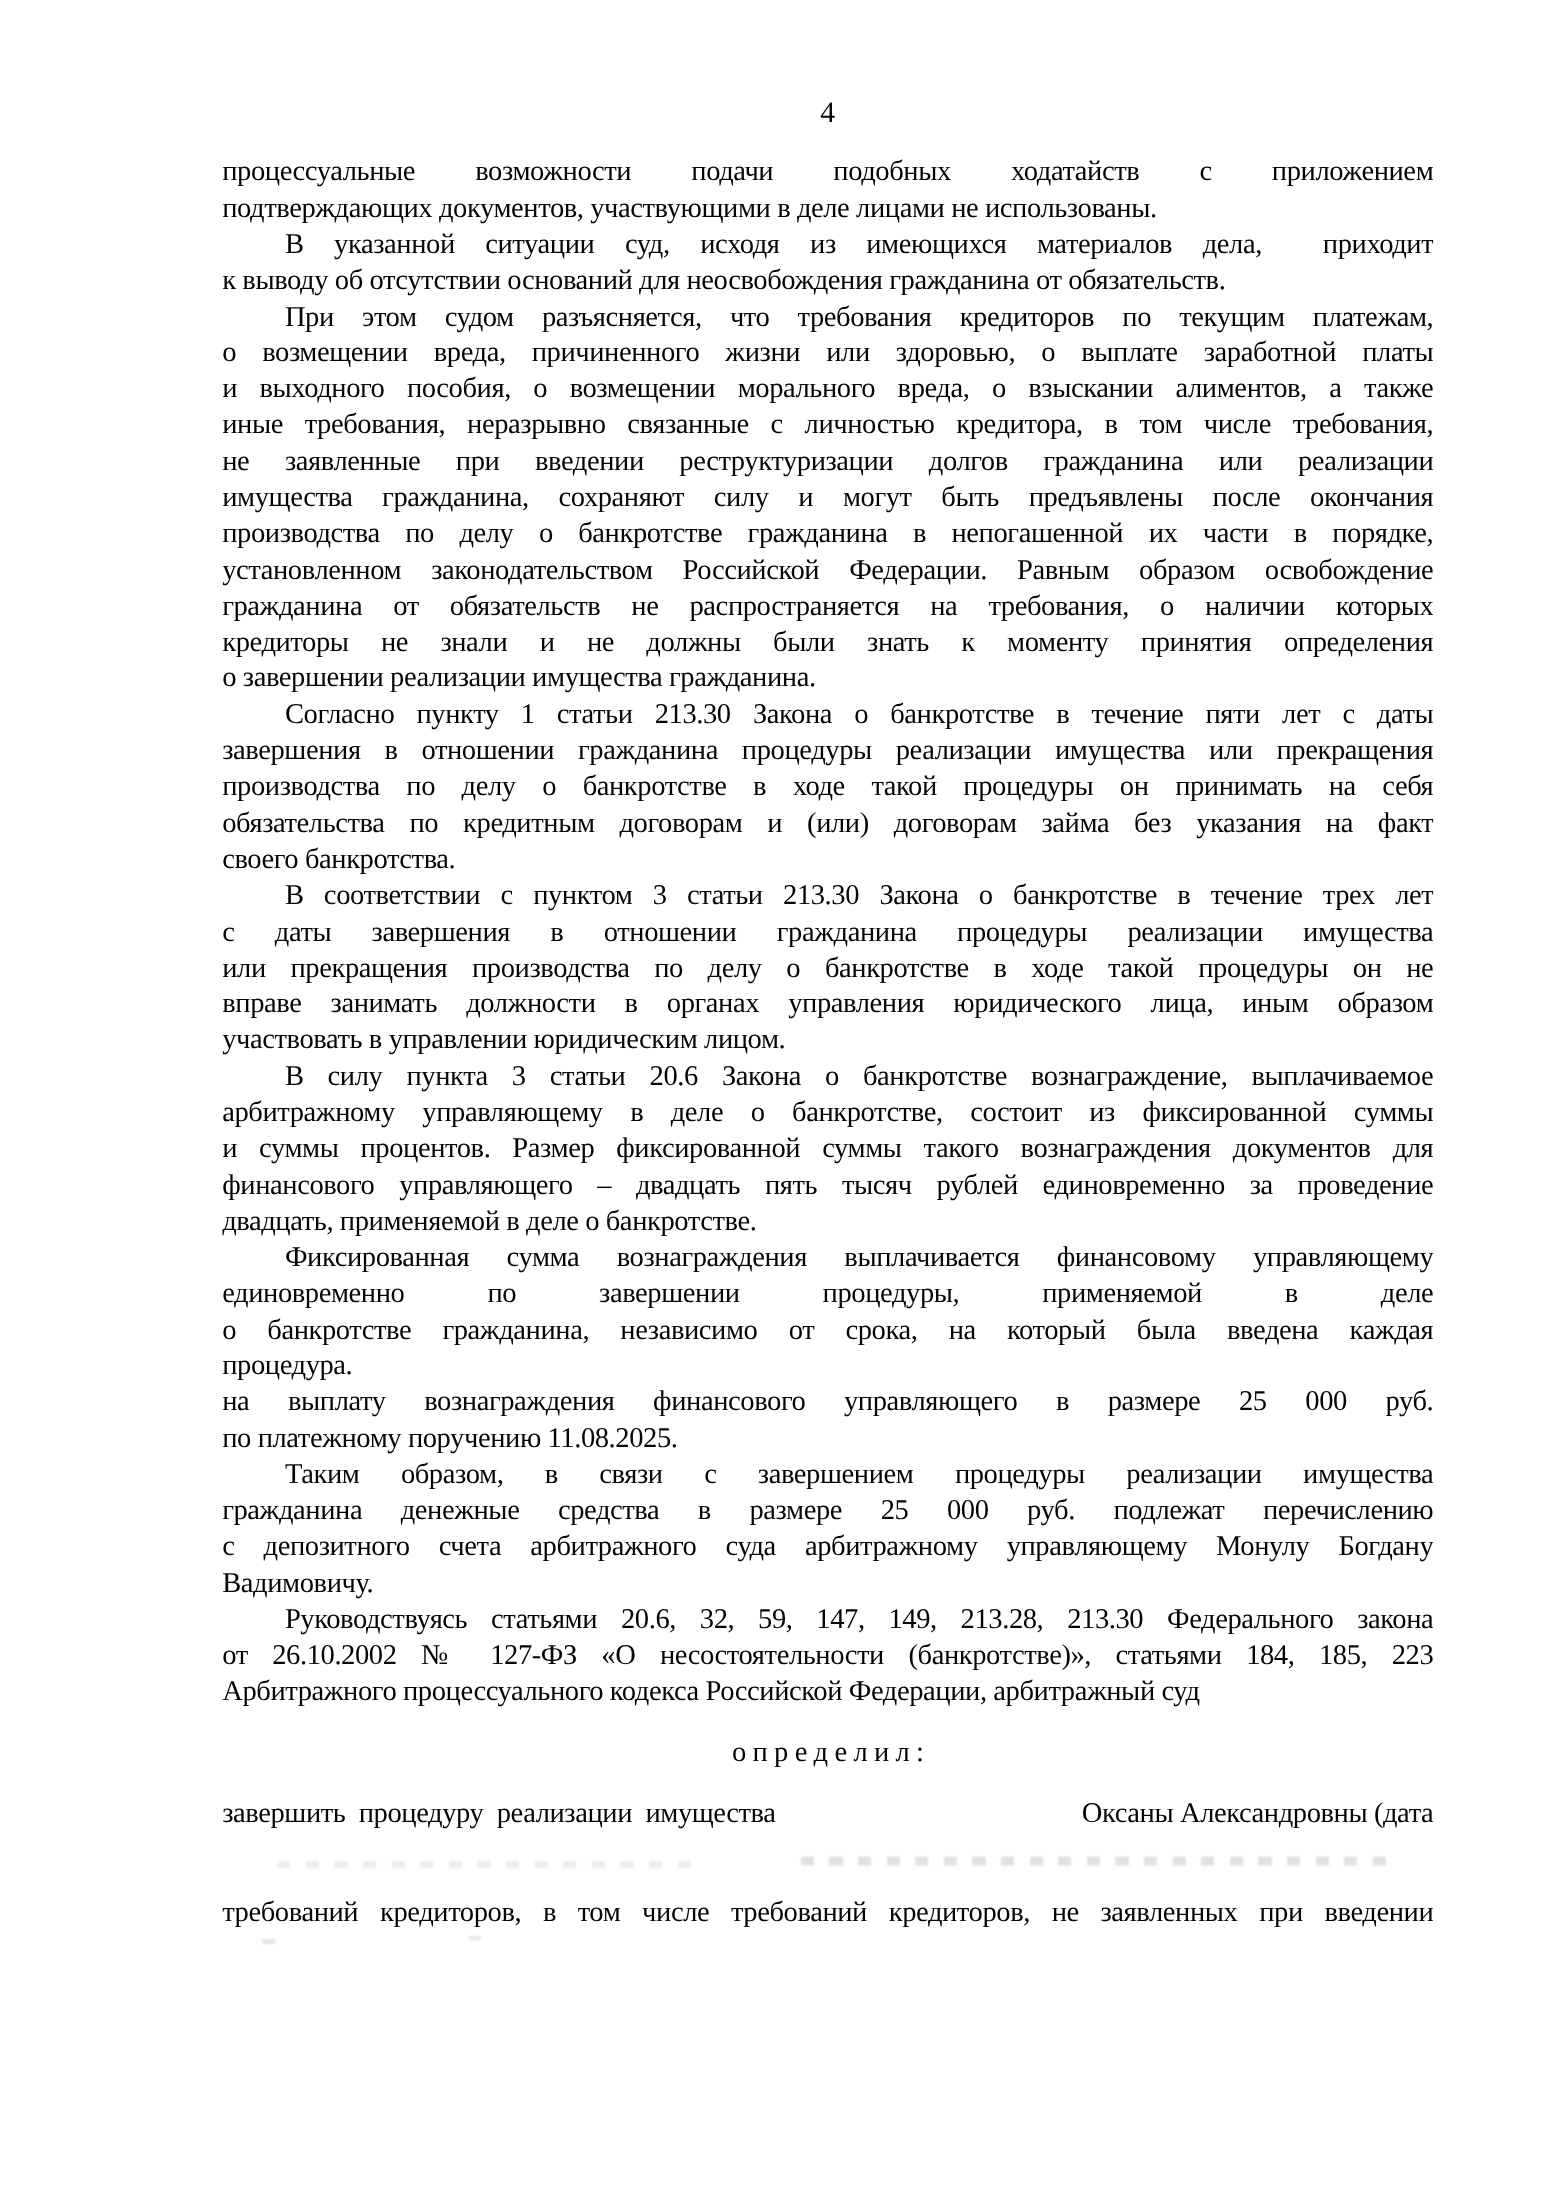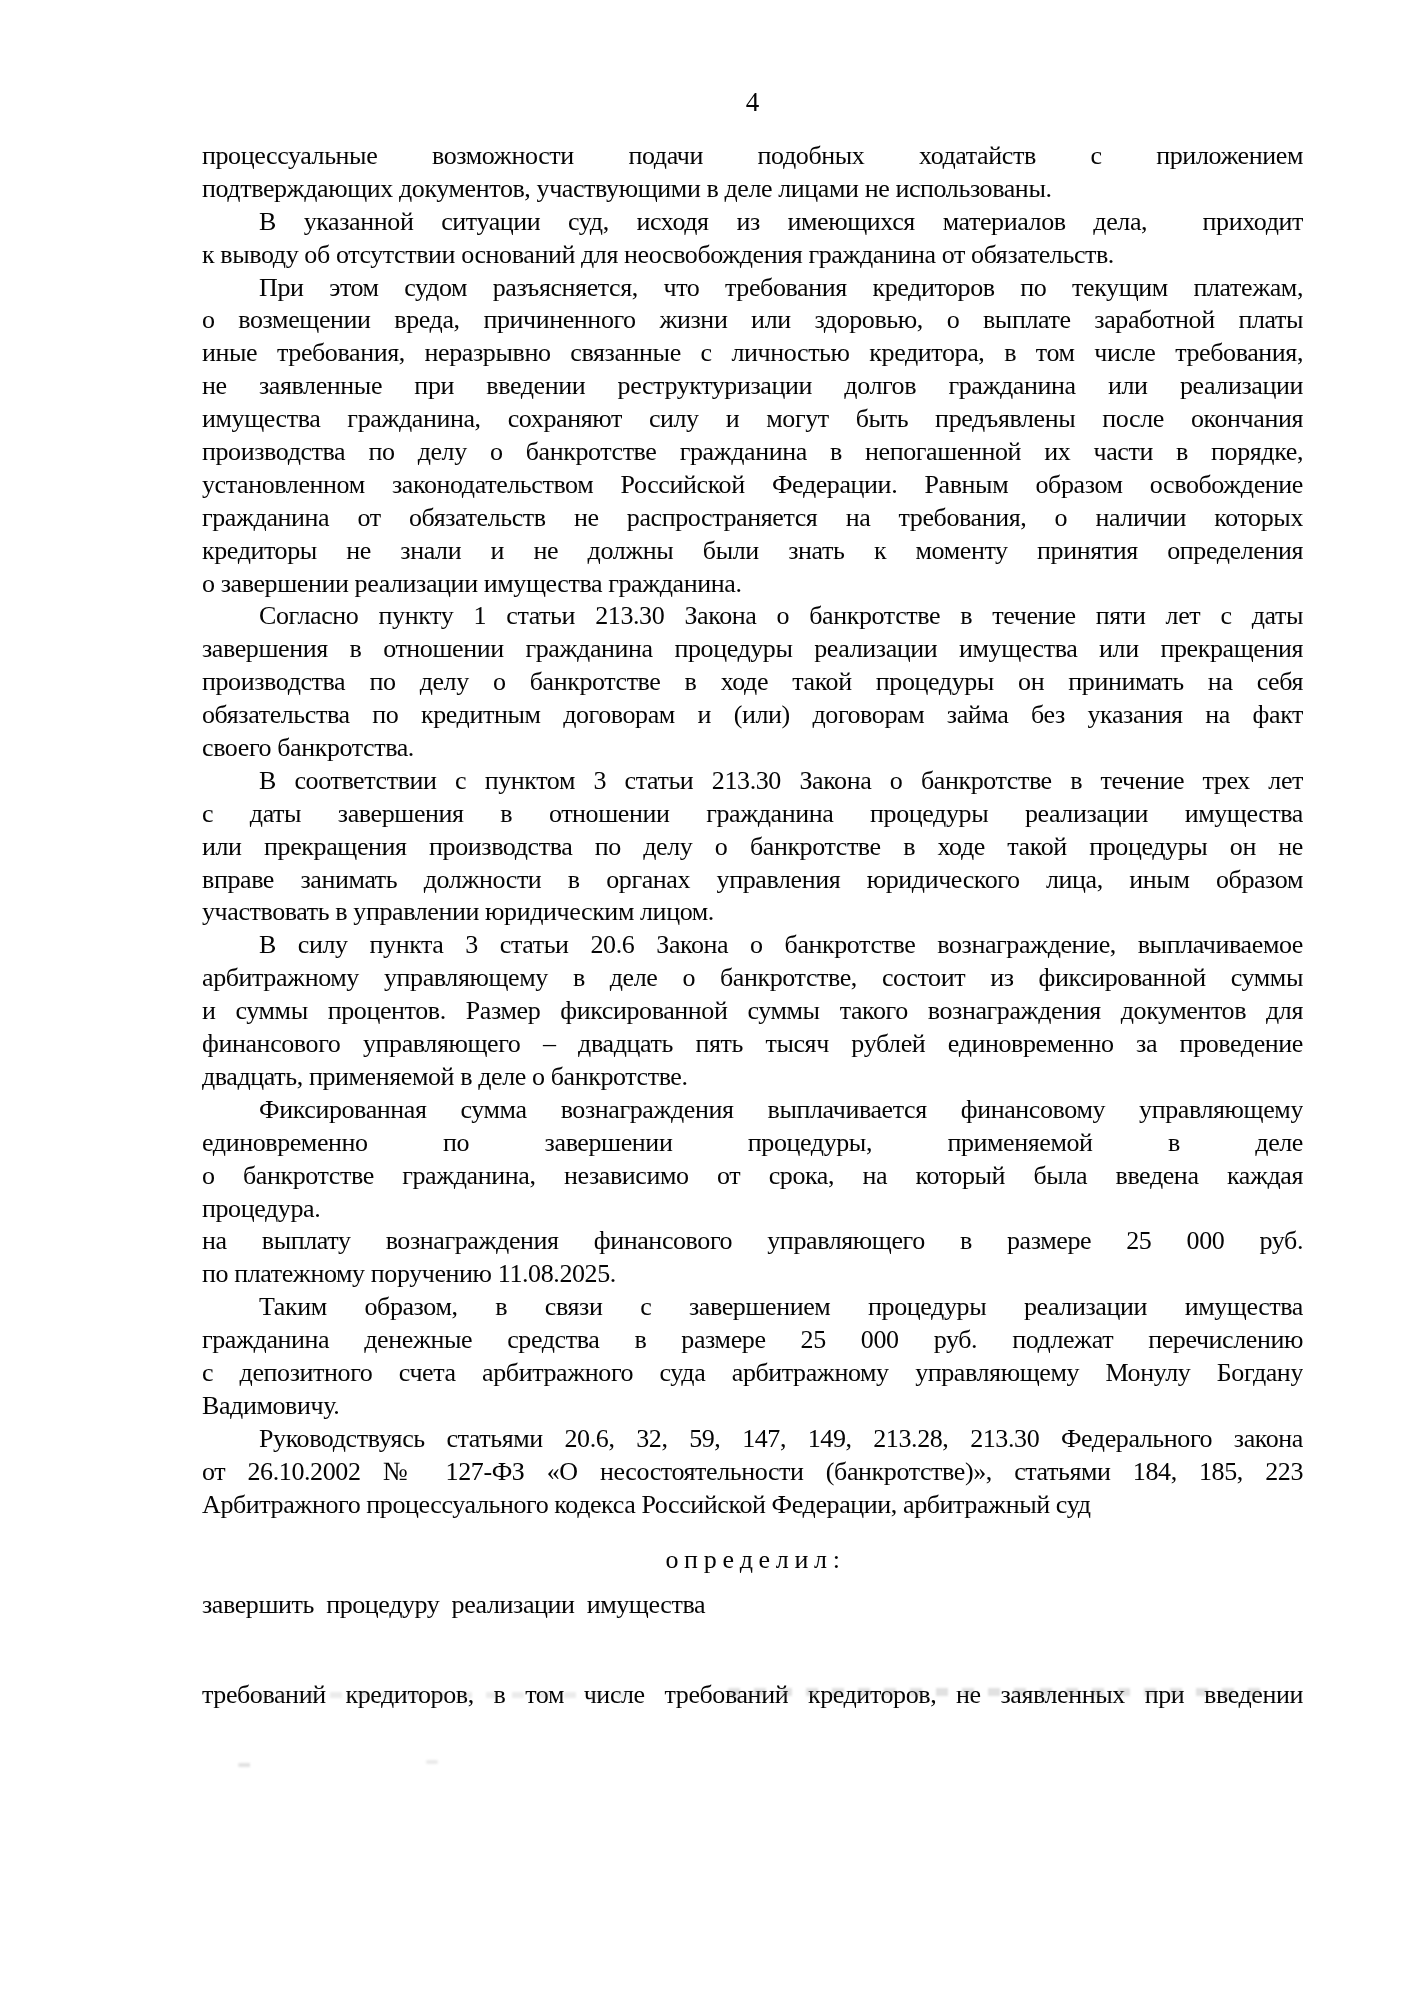--- a/index.html
+++ b/index.html
@@ -22,21 +22,21 @@
   .line{
     text-align:justify;text-align-last:justify;
     height:32.9px;overflow:hidden;
   }
   .line.last{text-align:left;text-align-last:left;}
   .line.first{text-indent:57px;}
   .ruling-word{
     margin-top:23px;height:33px;
     text-align:center;text-align-last:center;
   }
-  .flexline{display:flex;align-items:baseline;height:32.9px;overflow:hidden;margin-top:12px;flex-direction:column;}
+  .flexline{display:flex;align-items:baseline;height:32.9px;overflow:hidden;margin-top:22px;}
   .flexline .lft{white-space:nowrap;word-spacing:6px;}
   .flexline .gap{flex:1;min-width:150px;}
   .flexline .rgt{white-space:nowrap;text-align:right;}
   .release{margin-top:57px;}
   .release .l1{display:flex;align-items:baseline;height:32.9px;overflow:hidden;}
   .release .l1 .ind{width:57px;flex:0 0 57px;}
   .release .l1 .word{white-space:nowrap;}
   .release .l1 .gap{flex:0 0 185px;}
   .release .l1 .spread{flex:1;text-align:justify;text-align-last:justify;overflow:hidden;}
   .release .l2{height:32.9px;overflow:hidden;text-align:justify;text-align-last:justify;}
@@ -65,20 +65,21 @@
           <div class="line">процессуальные возможности подачи подобных ходатайств с приложением</div>
           <div class="line last">подтверждающих документов, участвующими в деле лицами не использованы.</div>
         </div>
         <div>
           <div class="line first">В указанной ситуации суд, исходя из имеющихся материалов дела, &nbsp;приходит</div>
           <div class="line last">к выводу об отсутствии оснований для неосвобождения гражданина от обязательств.</div>
         </div>
         <div>
           <div class="line first">При этом судом разъясняется, что требования кредиторов по текущим платежам,</div>
           <div class="line">о возмещении вреда, причиненного жизни или здоровью, о выплате заработной платы</div>
+          <div class="line">и выходного пособия, о возмещении морального вреда, о взыскании алиментов, а также</div>
           <div class="line">иные требования, неразрывно связанные с личностью кредитора, в том числе требования,</div>
           <div class="line">не заявленные при введении реструктуризации долгов гражданина или реализации</div>
           <div class="line">имущества гражданина, сохраняют силу и могут быть предъявлены после окончания</div>
           <div class="line">производства по делу о банкротстве гражданина в непогашенной их части в порядке,</div>
           <div class="line">установленном законодательством Российской Федерации. Равным образом освобождение</div>
           <div class="line">гражданина от обязательств не распространяется на требования, о наличии которых</div>
           <div class="line">кредиторы не знали и не должны были знать к моменту принятия определения</div>
           <div class="line last">о завершении реализации имущества гражданина.</div>
         </div>
         <div>

